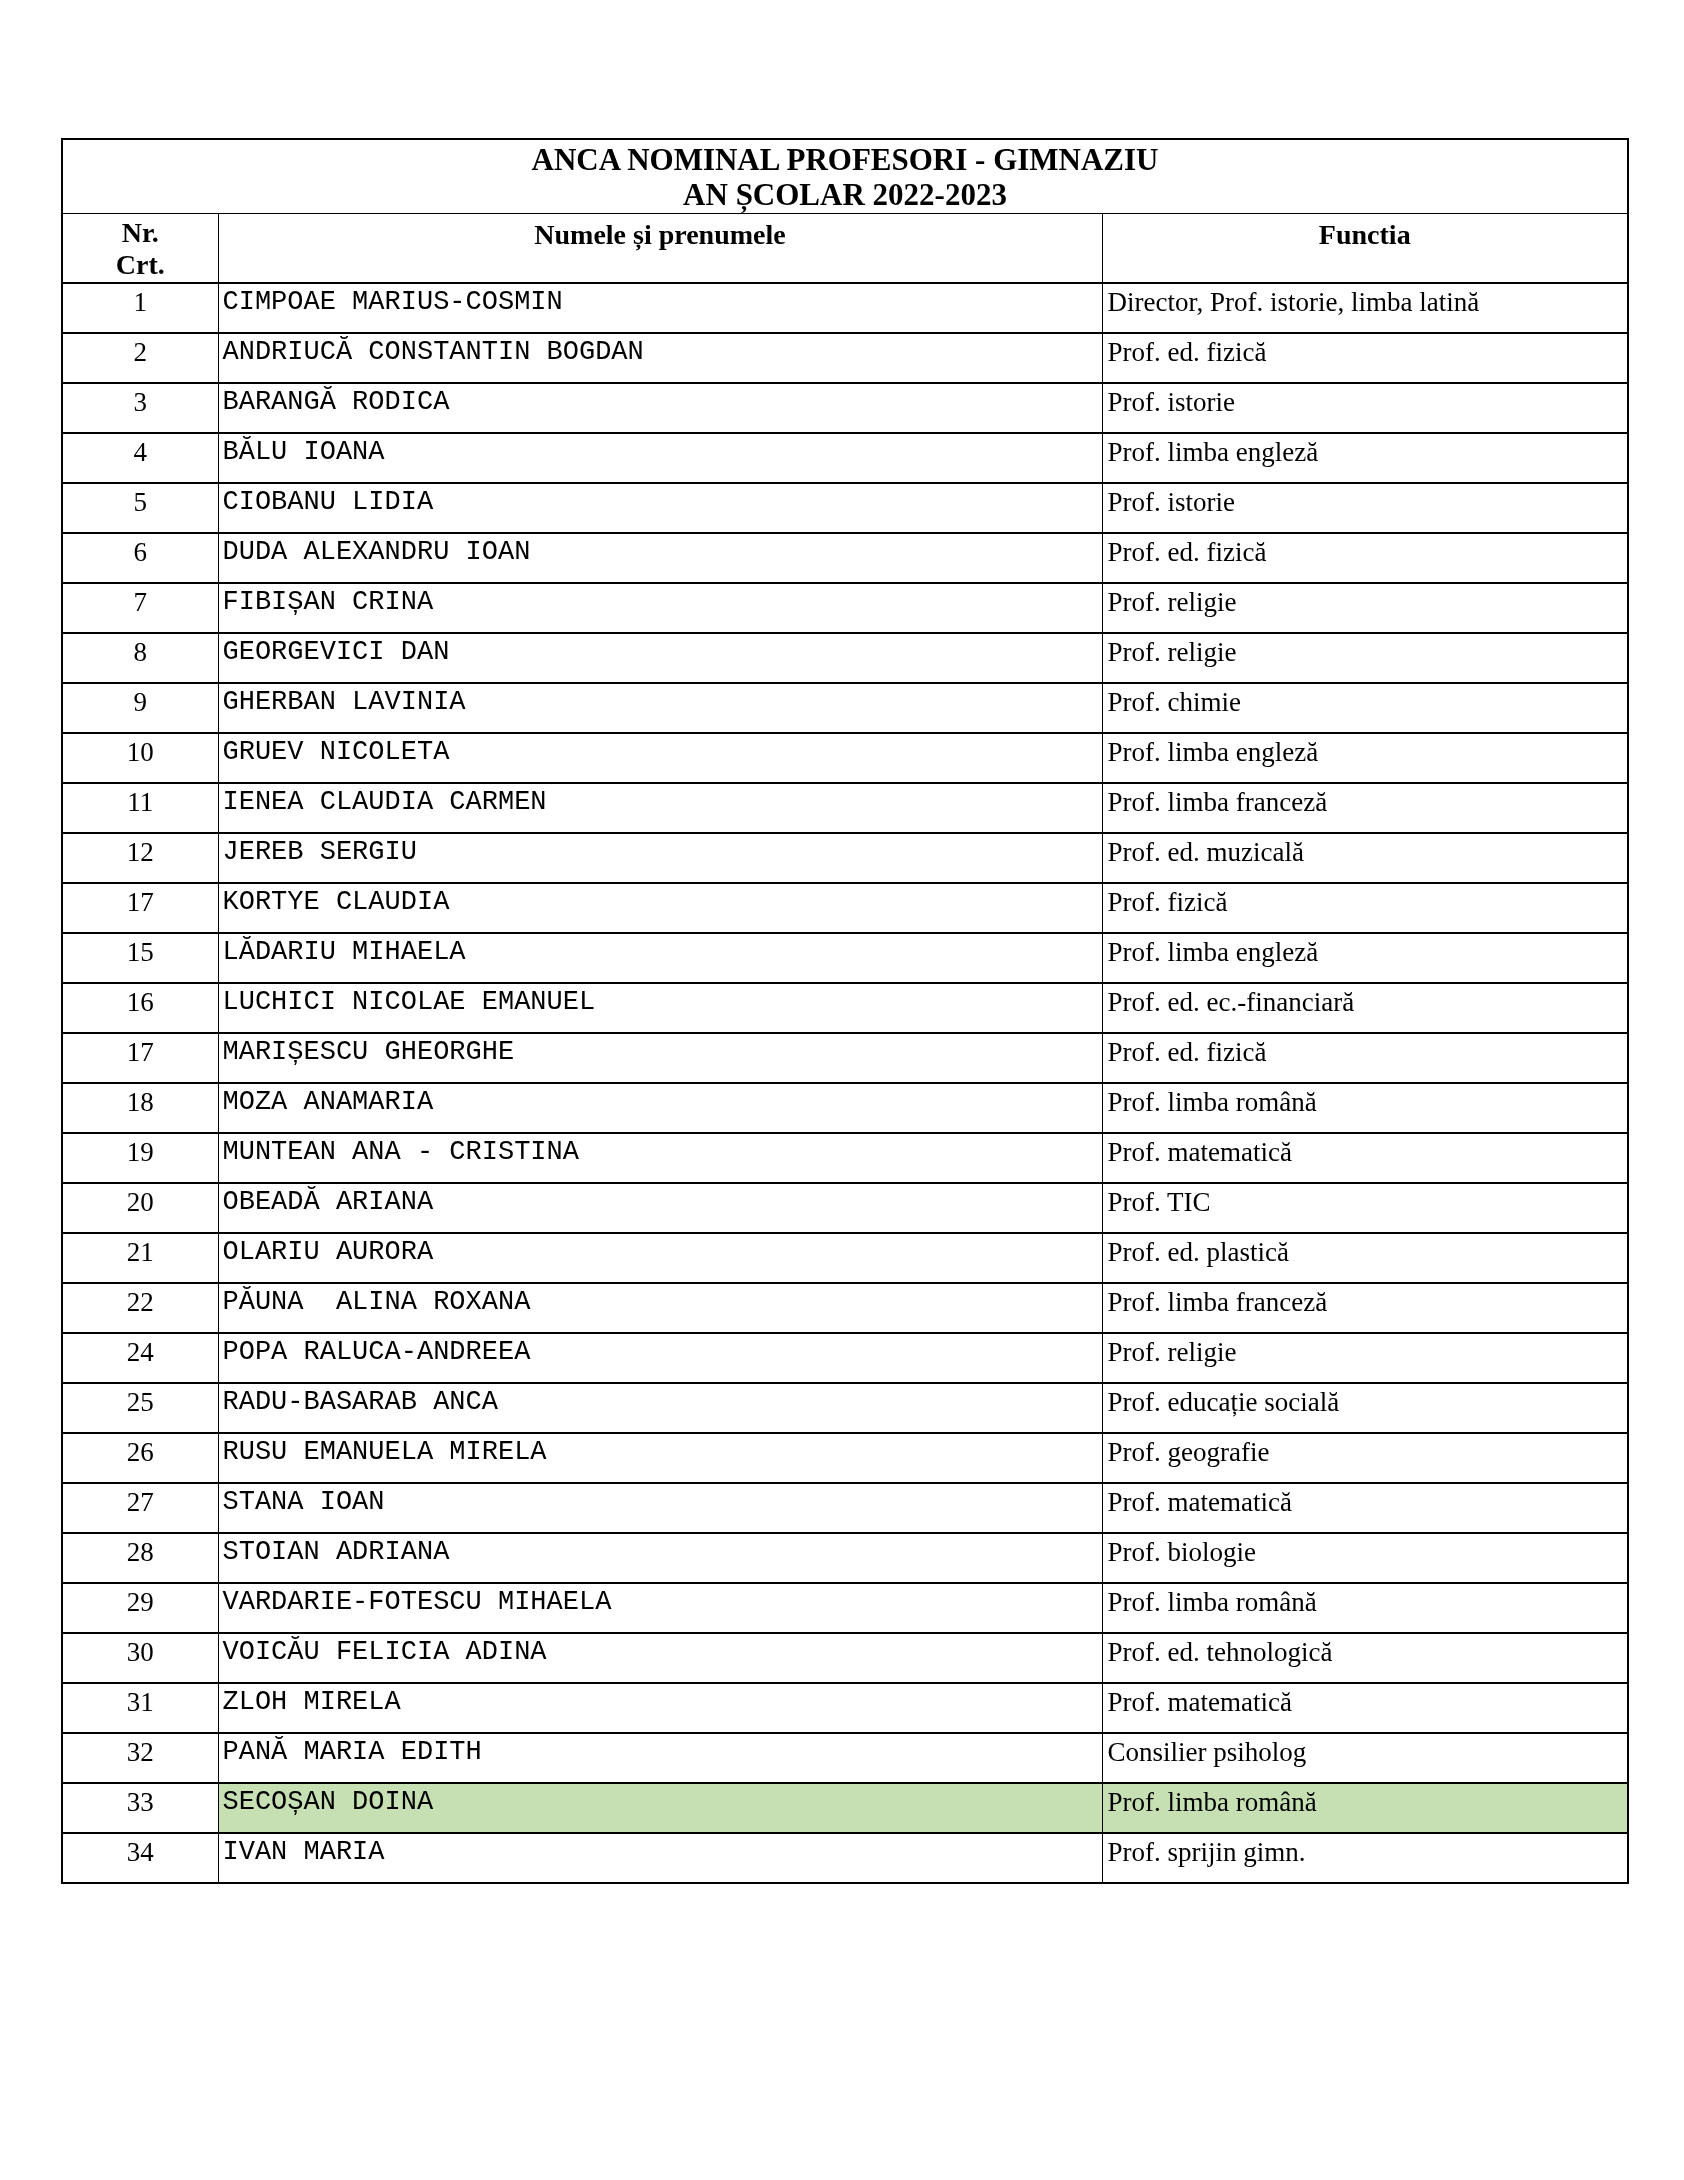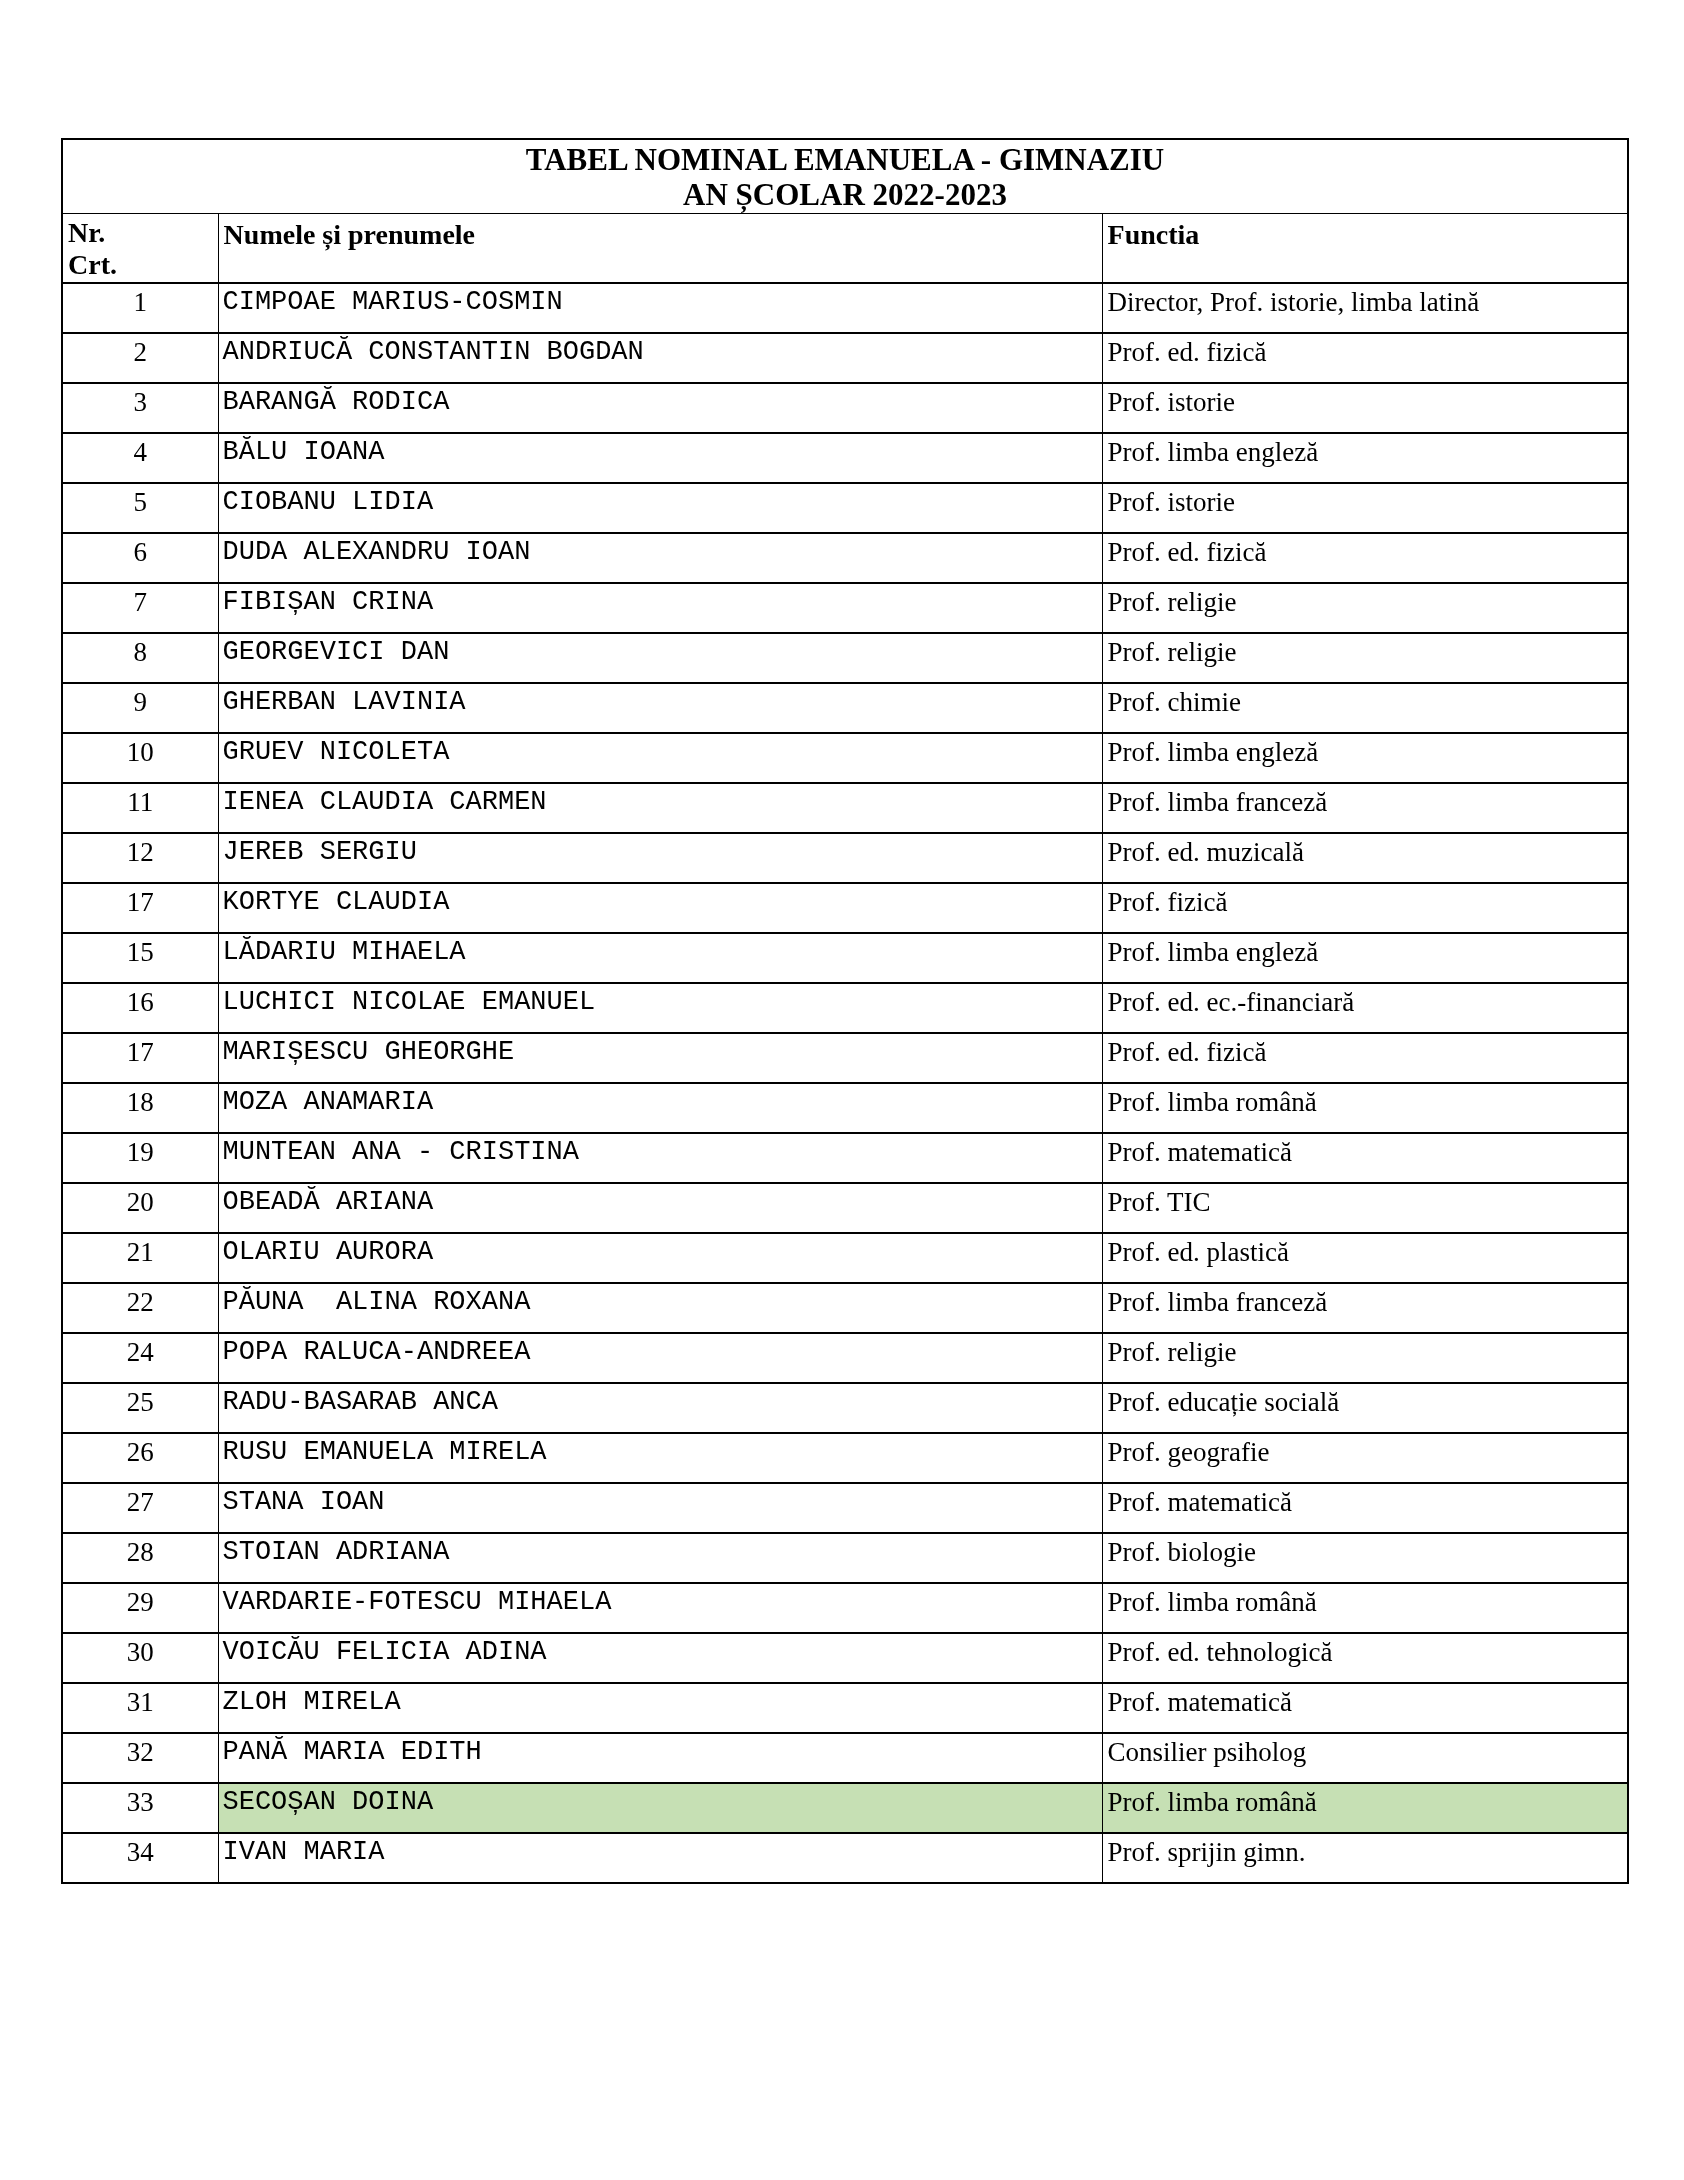--- a/index.html
+++ b/index.html
@@ -41,21 +41,21 @@
   tr.title-row td {
     height: 71px;
     text-align: center;
     font-weight: bold;
     font-size: 31px;
     line-height: 1.12;
     padding-top: 3.4px;
   }
   tr.header-row th {
     height: 60px;
-    text-align: left;
+    text-align: center;
     font-weight: bold;
     font-size: 28px;
     padding-top: 5.1px;
   }
   tr.header-row th.h-nr { padding-top: 3.4px; }
 
   tbody tr { height: 50px; }
   td.c-nr   { text-align: center; }
   td.c-name { text-align: left; padding-left: 4px; white-space: pre-wrap; font-family: Liberation Mono, monospace; }
   td.c-func { }
@@ -71,21 +71,21 @@
 <div class="page">
   <table class="doc-table">
     <colgroup>
       <col class="c1">
         <col class="c2">
         <col class="c3">
     </colgroup>
     <thead>
       <tr class="title-row">
         <td colspan="3">
-          <div>TABEL NOMINAL EMANUELA - GIMNAZIU</div>
+          <div>ANCA NOMINAL PROFESORI - GIMNAZIU</div>
           <div>AN ȘCOLAR 2022-2023</div>
         </td>
       </tr>
       <tr class="header-row">
         <th class="h-nr">
           <div>Nr.</div>
           <div>Crt.</div>
         </th>
         <th>Numele și prenumele</th>
         <th>Functia</th>

